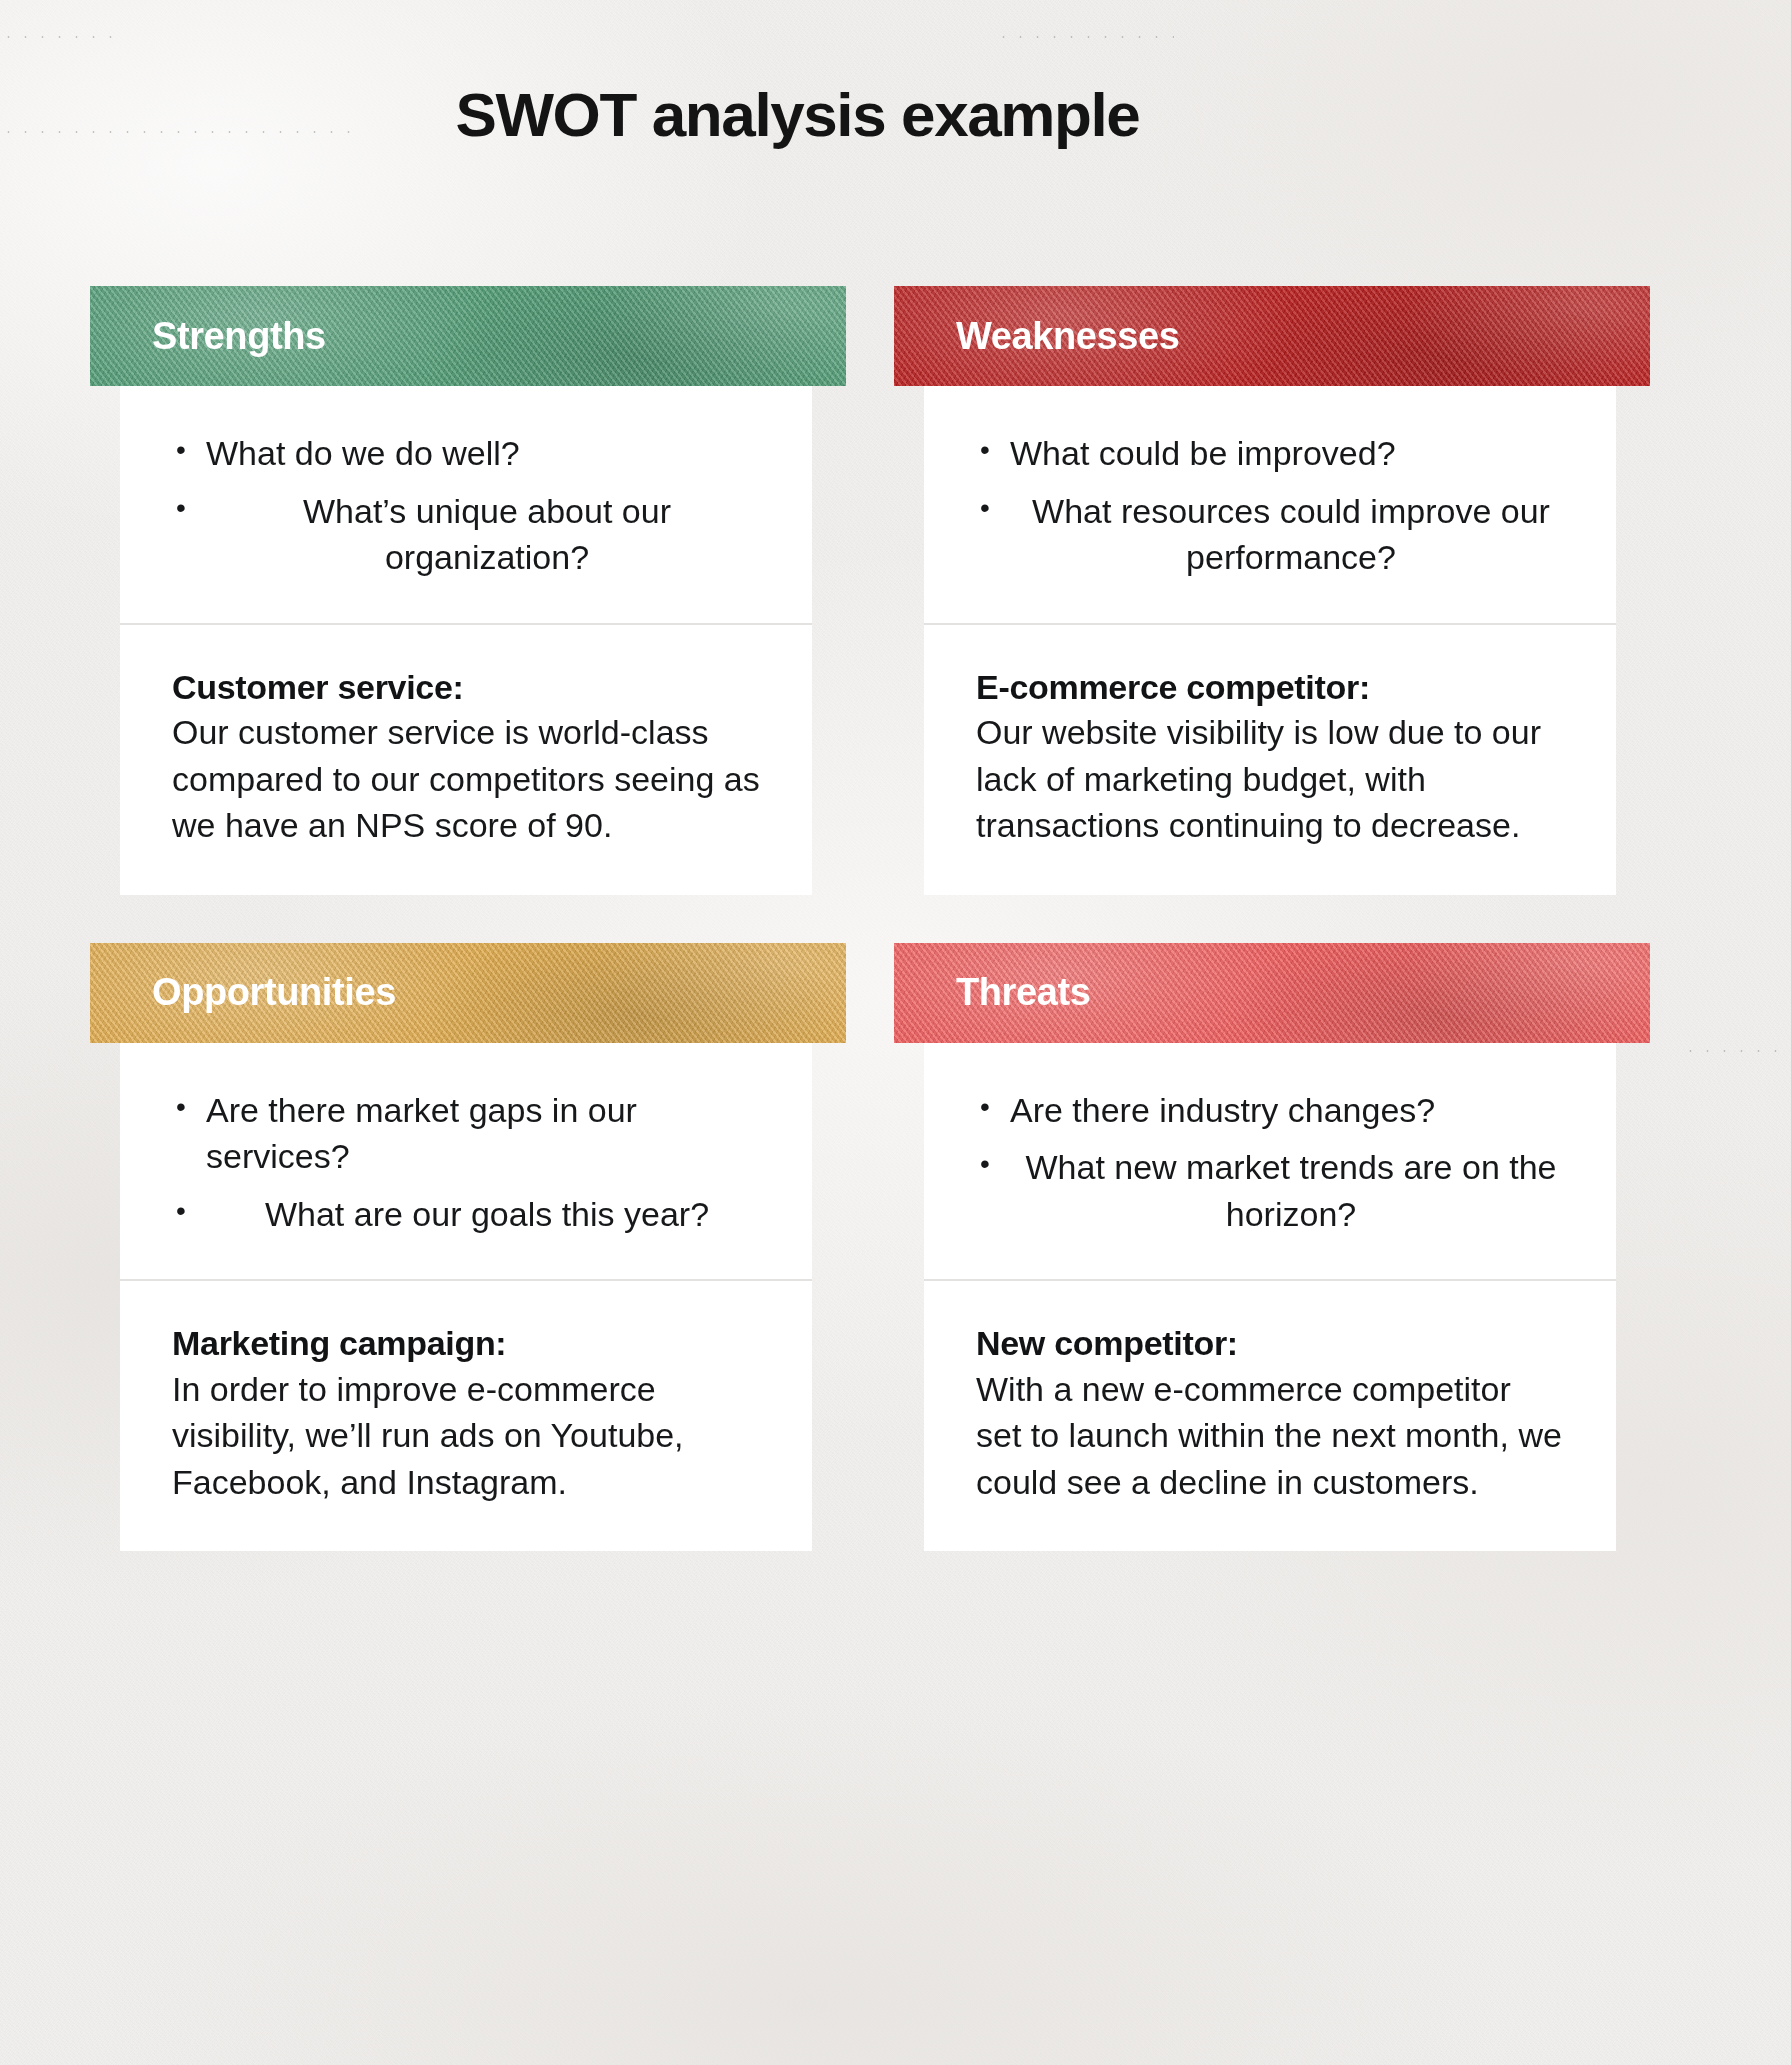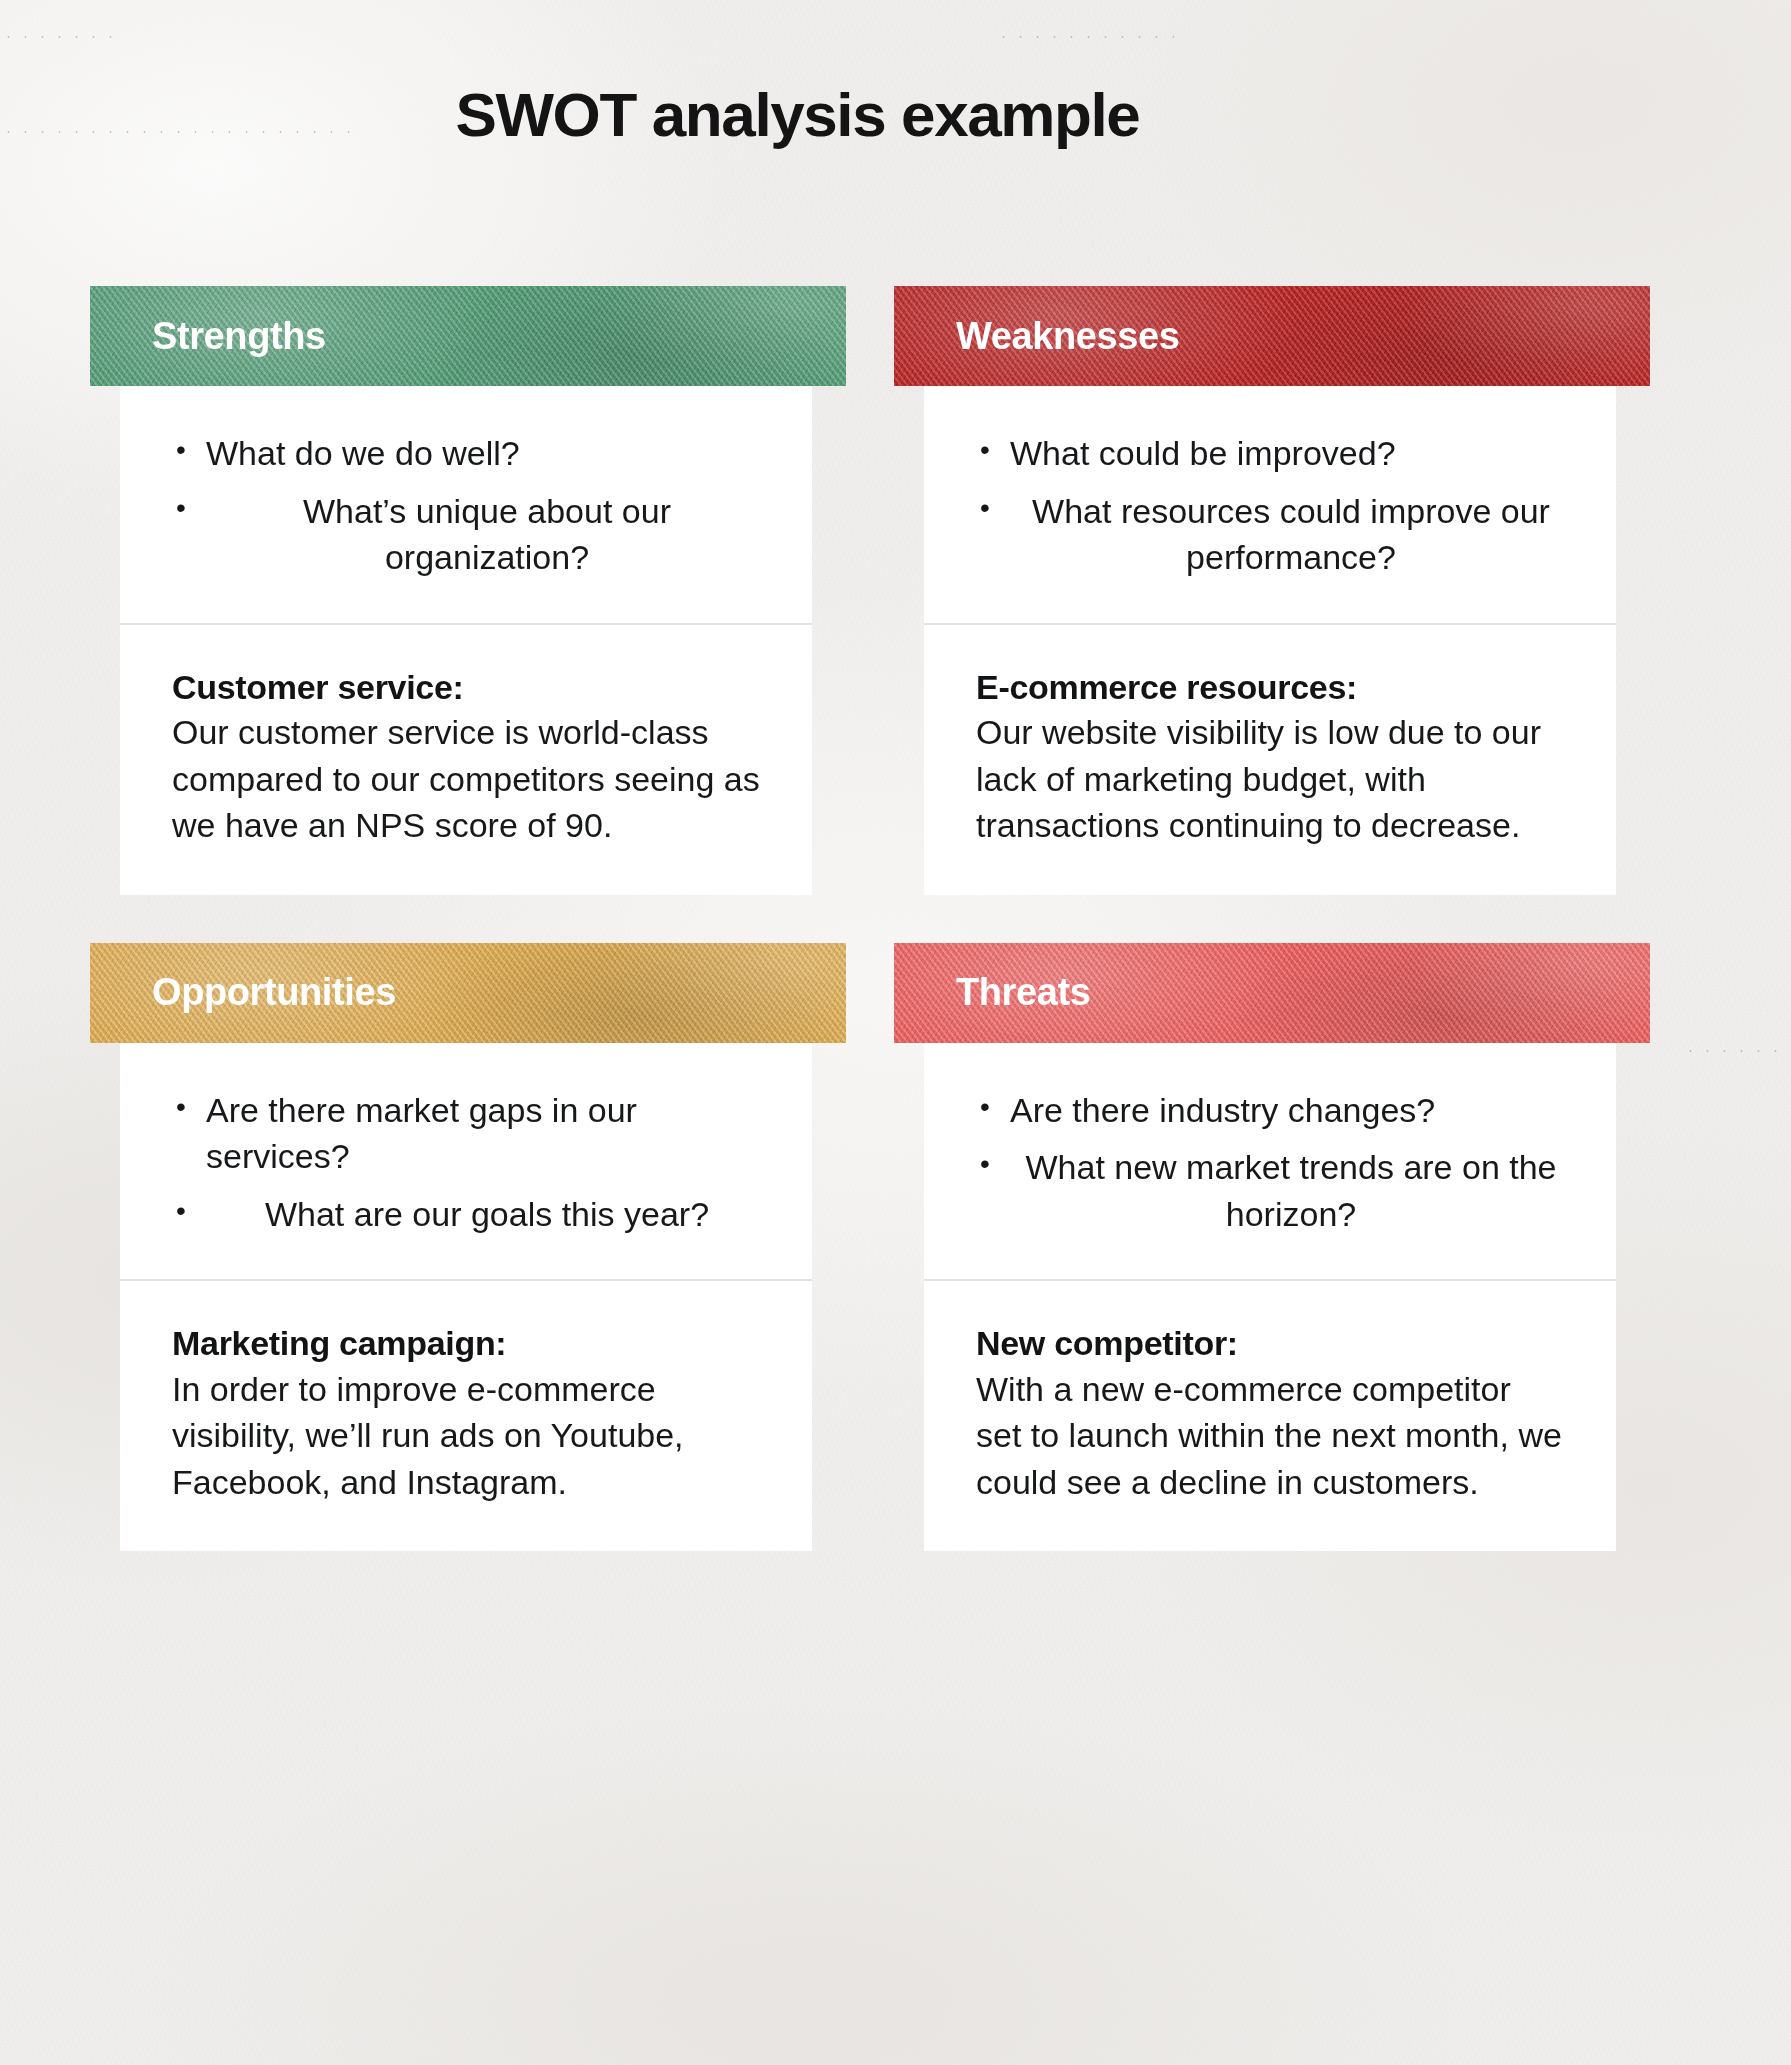--- a/index.html
+++ b/index.html
@@ -201,21 +201,21 @@
     </div>
     <div class="q-body">
       <div class="q-questions">
         <ul class="q-list">
           <li>What could be improved?</li>
           <li>What resources could improve our performance?</li>
         </ul>
       </div>
       <div class="q-divider"></div>
       <div class="q-detail">
-        <span class="q-detail-title">E-commerce resources:</span><br>
+        <span class="q-detail-title">E-commerce competitor:</span><br>
         <span class="q-detail-text">Our website visibility is low due to our lack of marketing budget, with transactions continuing to decrease.</span>
       </div>
     </div>
   </section>
 
   <section class="quadrant">
     <div class="q-header" style="background-color:#e0ab4d;">
       <span class="q-header-label">Opportunities</span>
     </div>
     <div class="q-body">

